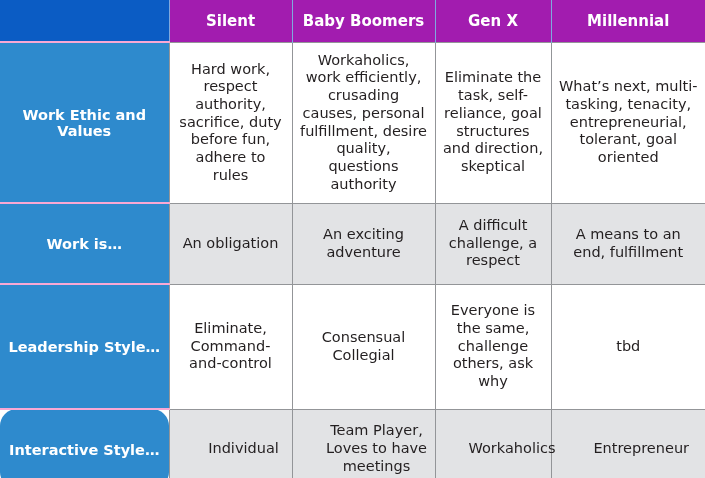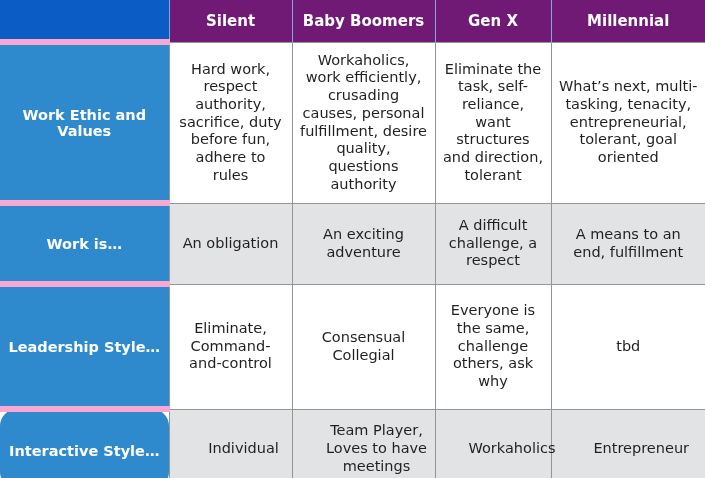--- a/index.html
+++ b/index.html
@@ -19,21 +19,21 @@
     table-layout: fixed;
   }
   .gen-table col.c-label { width: 169px; }
   .gen-table col.c-silent { width: 123px; }
   .gen-table col.c-boomer { width: 143px; }
   .gen-table col.c-genx   { width: 116px; }
   .gen-table col.c-mill   { width: 154px; }
 
   
   thead th {
-    background: #701a75;
+    background: #a21caf;
     color: #ffffff;
     font-size: 15px;
     font-weight: bold;
     text-align: center;
     height: 42px;
     padding: 0 4px;
     border: none;
     box-sizing: border-box;
   }
   thead th.corner {
@@ -45,21 +45,21 @@
 
   
   td.rowlabel {
     background: #2E8ACD;
     color: #ffffff;
     font-size: 14.5px;
     font-weight: bold;
     text-align: center;
     vertical-align: middle;
     padding: 4px 6px;
-    border-top: 6px solid #f9a8d4;
+    border-top: 2px solid #f9a8d4;
     box-sizing: border-box;
   }
 
   
   td.cell {
     font-size: 14.5px;
     color: #231f20;
     text-align: center;
     vertical-align: middle;
     line-height: 1.22;
@@ -98,21 +98,21 @@
       <th class="hdr">Baby Boomers</th>
       <th class="hdr">Gen X</th>
       <th class="hdr">Millennial</th>
     </tr>
   </thead>
   <tbody>
     <tr class="r0 band-white">
       <td class="rowlabel">Work Ethic and Values</td>
       <td class="cell">Hard work, respect authority, sacrifice, duty before fun, adhere to rules</td>
       <td class="cell">Workaholics, work efficiently, crusading causes, personal fulfillment, desire quality, questions authority</td>
-      <td class="cell">Eliminate the task, self-reliance, want structures and direction, tolerant</td>
+      <td class="cell">Eliminate the task, self-reliance, goal structures and direction, skeptical</td>
       <td class="cell">What’s next, multi-tasking, tenacity, entrepreneurial, tolerant, goal oriented</td>
     </tr>
     <tr class="r1 band-gray">
       <td class="rowlabel">Work is…</td>
       <td class="cell">An obligation</td>
       <td class="cell">An exciting adventure</td>
       <td class="cell">A difficult challenge, a respect</td>
       <td class="cell">A means to an end, fulfillment</td>
     </tr>
     <tr class="r2 band-white">

